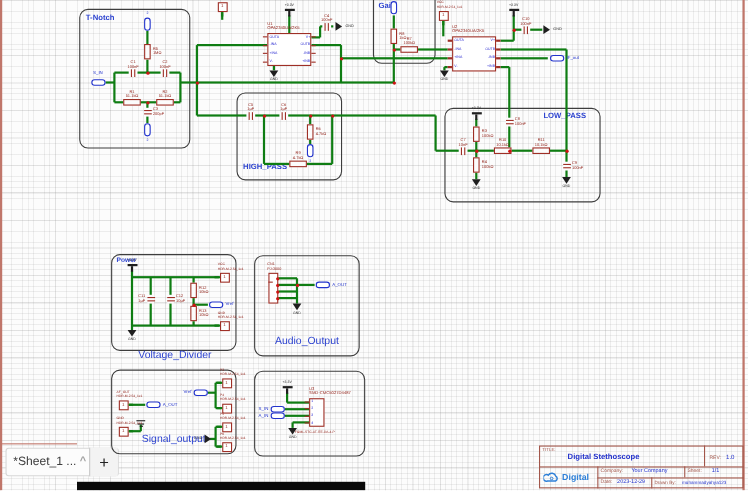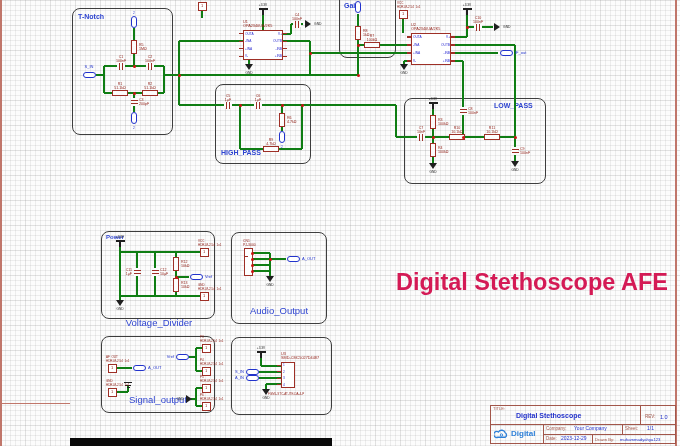--- a/index.html
+++ b/index.html
@@ -23,21 +23,20 @@
 </style>
 </head>
 <body>
 
 <div id="canvas">
 
   <div class="abs" style="left:0;top:0;width:1.5px;height:446px;background:#c0766a;"></div>
   <div class="abs" style="left:675px;top:0;width:1.5px;height:446px;background:#c0766a;"></div>
   <div class="abs" style="left:0;top:403px;width:70px;height:1.2px;background:#c0766a;"></div>
 
-  <div class="abs" style="left:396px;top:271px;font-size:23.5px;font-weight:bold;color:#d41a55;">Digital Stethoscope AFE</div>
 
   <div>
     <div class="abs" style="left:490px;top:405px;width:186px;height:39px;border:1.2px solid #a2564a;"></div>
     <div class="abs tb-line" style="left:490px;top:424px;width:186px;height:1px;"></div>
     <div class="abs tb-line" style="left:543px;top:434px;width:133px;height:1px;"></div>
     <div class="abs tb-line" style="left:640px;top:405px;width:1px;height:19px;"></div>
     <div class="abs tb-line" style="left:543px;top:424px;width:1px;height:20px;"></div>
     <div class="abs tb-line" style="left:622px;top:424px;width:1px;height:10px;"></div>
     <div class="abs tb-line" style="left:592px;top:434px;width:1px;height:10px;"></div>
 
@@ -57,20 +56,27 @@
     <span class="abs tb-label" style="left:546px;top:426px;transform:scale(.75);">Company:</span>
     <span class="abs tb-value" style="left:574px;top:425.5px;transform:scale(.83);">Your Company</span>
     <span class="abs tb-label" style="left:625px;top:426px;transform:scale(.75);">Sheet:</span>
     <span class="abs tb-value" style="left:647px;top:425.5px;transform:scale(.83);">1/1</span>
     <span class="abs tb-label" style="left:546px;top:436px;transform:scale(.75);">Date:</span>
     <span class="abs tb-value" style="left:561px;top:435.5px;transform:scale(.83);">2023-12-29</span>
     <span class="abs tb-label" style="left:595px;top:436.5px;transform:scale(.7);">Drawn By:</span>
     <span class="abs tb-value" style="left:620px;top:436.5px;transform:scale(.7);">muhammadyahya123</span>
   </div>
 
+  <div id="tabbar" class="abs" style="left:5px;top:407px;width:103px;height:26px;">
+    <span style="font-size:11px;color:#3c3c3c;padding-left:6px;">*Sheet_1 ...</span>
+    <span style="font-size:10px;color:#a0a0a0;padding:0 3px;font-weight:bold;">^</span>
+    <div id="plusbtn" style="width:29px;height:26px;">
+      <span style="font-size:15px;color:#222;">+</span>
+    </div>
+  </div>
 
   <div class="abs" style="left:70px;top:438px;width:262px;height:8px;background:#0a0a0a;"></div>
 <div class="abs blk" style="left: 72px; top: 8px; width: 101px; height: 127px;"></div>
     <div class="abs" style="left: 78px; top: 13px; width: auto; text-align: left; font-size: 7px; color: rgb(46, 68, 208); font-weight: bold; transform: scale(1); transform-origin: 0px 0px;">T-Notch</div>
     <div class="abs blk" style="left: 339px; top: -8px; width: 57px; height: 66px;"></div>
     <div class="abs" style="left: 344px; top: 2px; width: auto; text-align: left; font-size: 7px; color: rgb(46, 68, 208); font-weight: bold; transform: scale(1); transform-origin: 0px 0px;">Gain</div>
     <div class="abs blk" style="left: 215px; top: 84px; width: 96px; height: 80px;"></div>
     <div class="abs" style="left: 221px; top: 149px; width: auto; text-align: left; font-size: 7px; color: rgb(46, 68, 208); font-weight: bold; transform: scale(1); transform-origin: 0px 0px;">HIGH_PASS</div>
     <div class="abs blk" style="left: 404px; top: 98px; width: 142px; height: 86px;"></div>
     <div class="abs" style="left: 494px; top: 102px; width: auto; text-align: left; font-size: 7px; color: rgb(46, 68, 208); font-weight: bold; transform: scale(1); transform-origin: 0px 0px;">LOW_PASS</div>

